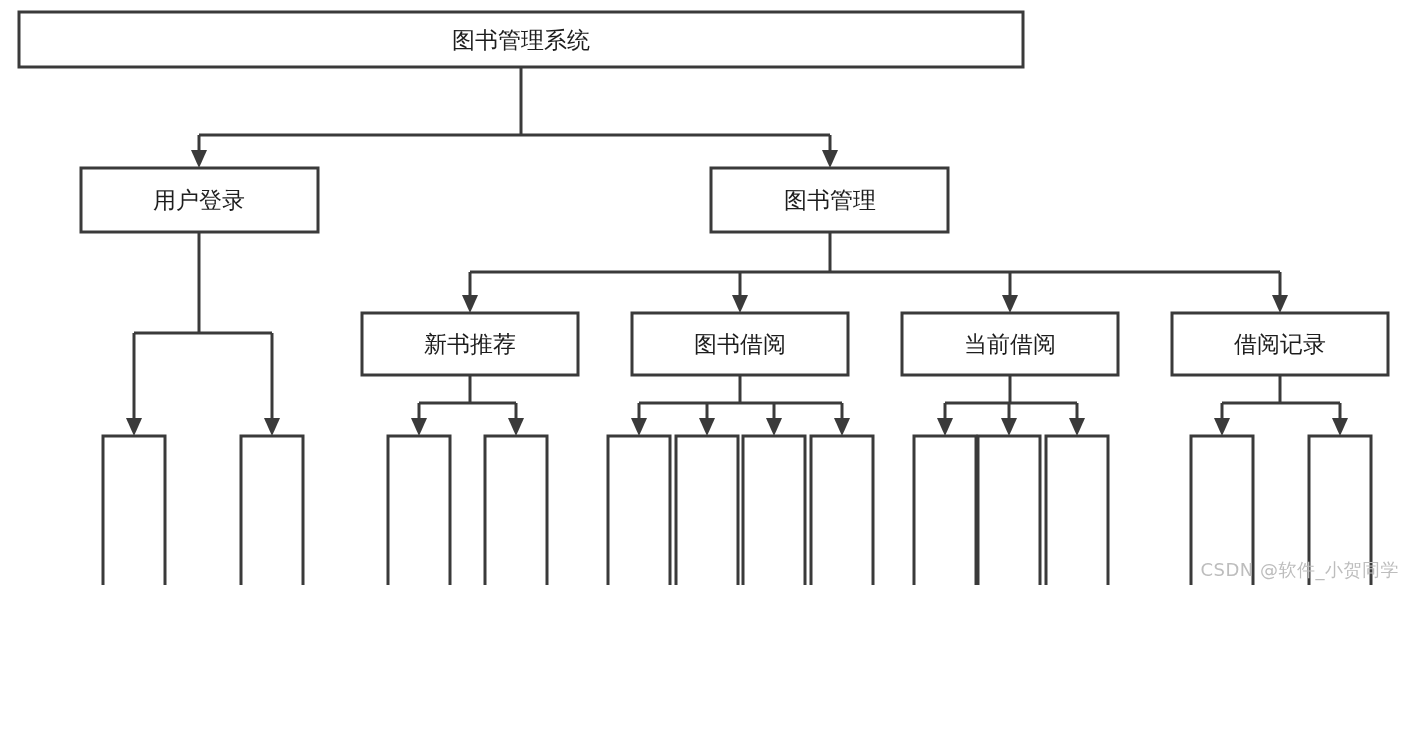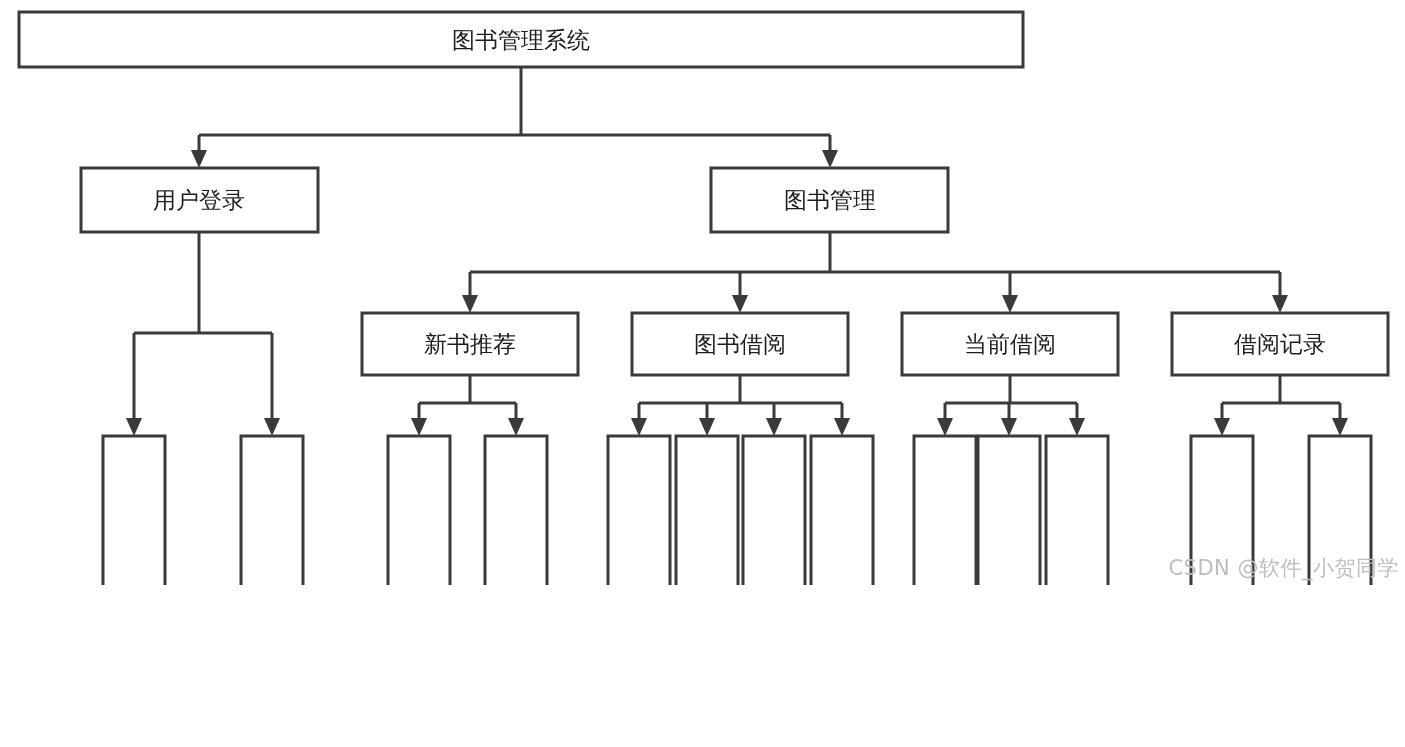--- a/index.html
+++ b/index.html
@@ -62,21 +62,21 @@
     align-items: flex-start;
     justify-content: center;
     pointer-events: none;
     user-select: none;
   }
   .watermark {
     position: absolute;
     right: 6px;
     bottom: 3px;
     font-family: "DejaVu Sans", "Liberation Sans", sans-serif;
-    font-size: 21px;
+    font-size: 18px;
     color: #bdbdbd;
     letter-spacing: 0.5px;
     white-space: nowrap;
   }
 </style>
 </head>
 <body>
 
 <div id="diagram-root">
 

